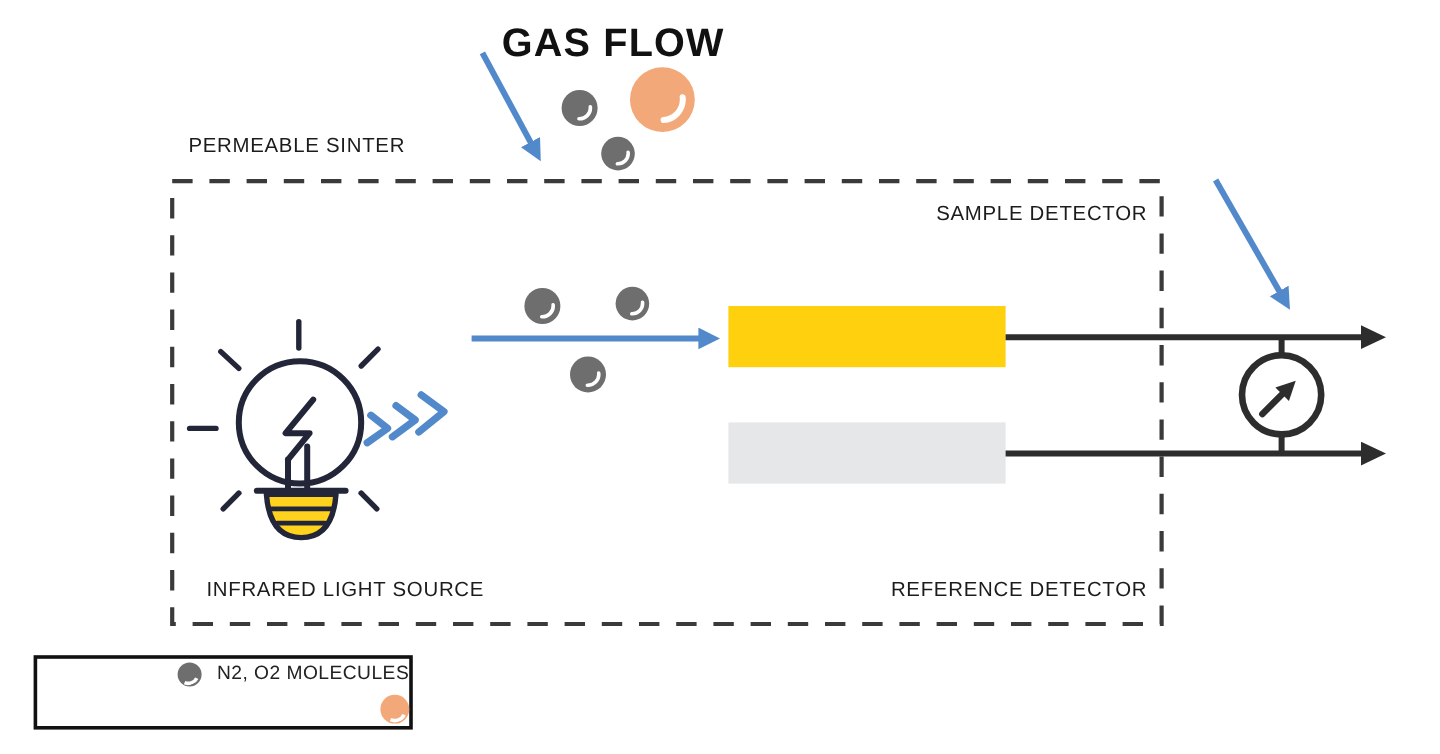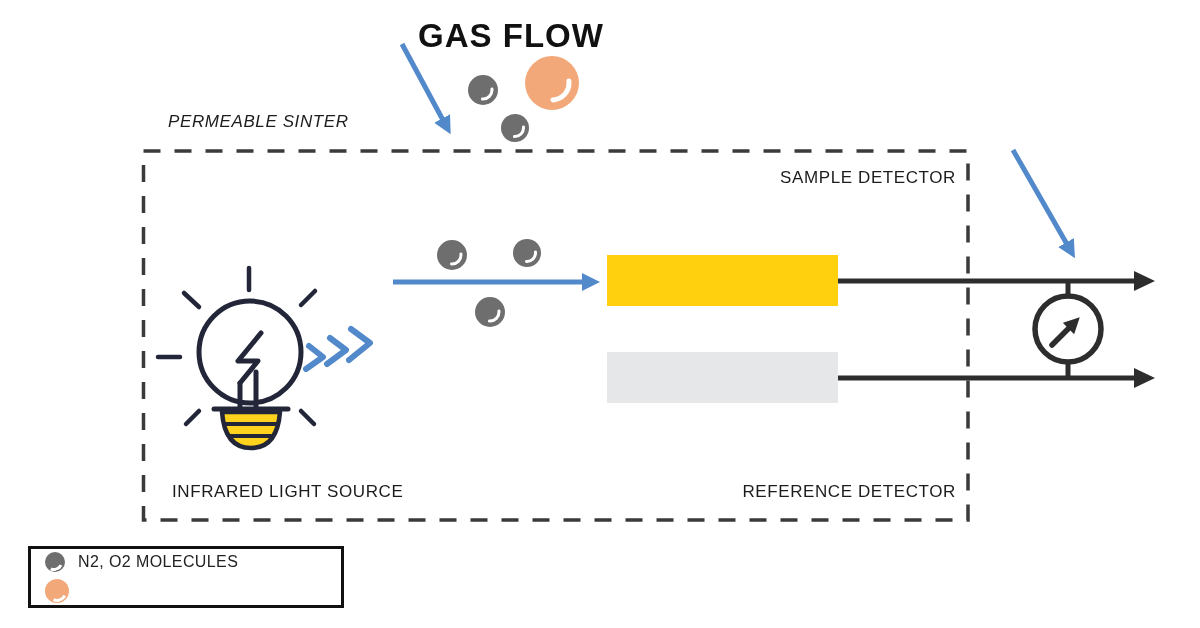--- a/index.html
+++ b/index.html
@@ -12,21 +12,21 @@
     position:absolute;font-size:17px;letter-spacing:.6px;color:#1c1c1c;
     white-space:nowrap;line-height:1;
   }
   .title{
     position:absolute;left:416px;top:17px;width:190px;text-align:center;
     font-size:33px;font-weight:700;letter-spacing:1px;color:#111;white-space:nowrap;
   }
   .legend{
     position:absolute;left:28px;top:546px;width:316px;height:62px;
     background:#fff;border:3px solid #111;box-sizing:border-box;
-    display:flex;flex-direction:column;justify-content:center;gap:7px;padding-left:14px;
+    display:flex;flex-direction:column;justify-content:center;gap:7px;padding-left:14px;align-items:flex-end;
   }
   .legend-row{display:flex;align-items:center;gap:13px;}
   .dot{position:relative;border-radius:50%;flex:0 0 auto;}
   .dot-gray{width:20px;height:20px;background:#6E6E6E;}
   .dot-orange{width:24px;height:24px;background:#F2A878;}
   .dot::after{
     content:'';position:absolute;right:10%;bottom:4%;width:58%;height:58%;
     border:3px solid transparent;border-bottom-color:#fff;border-radius:50%;
     transform:rotate(-20deg);
   }
@@ -110,21 +110,21 @@
       <path d="M1068,361 L1068,377" stroke="#2D2D2D" stroke-width="5"></path>
       <circle cx="1068" cy="329" r="33" fill="#ffffff" stroke="#2D2D2D" stroke-width="5.5"></circle>
       <path d="M1052,345 L1072,325" stroke="#2D2D2D" stroke-width="5.5" fill="none" stroke-linecap="round" marker-end="url(#arrBlackSm)"></path>
     </g>
 
     <path d="M1013,150 L1068,246" stroke="#5289CB" stroke-width="5" fill="none" marker-end="url(#arrBlue)"></path>
   </svg>
 
   <div class="title">GAS FLOW</div>
 
-  <div class="lbl" style="left:168px;top:113px;font-style:italic;">PERMEABLE SINTER</div>
+  <div class="lbl" style="left:157px;top:113px;">PERMEABLE SINTER</div>
 
   <div class="lbl" style="right:244px;top:169px;text-align:right;margin-left:28px;">SAMPLE DETECTOR</div>
 
   <div class="lbl" style="left:172px;top:483px;">INFRARED LIGHT SOURCE</div>
 
   <div class="lbl" style="right:244px;top:483px;text-align:right;">REFERENCE DETECTOR</div>
 
   <div class="legend">
     <div class="legend-row">
       <span class="dot dot-gray"></span>

